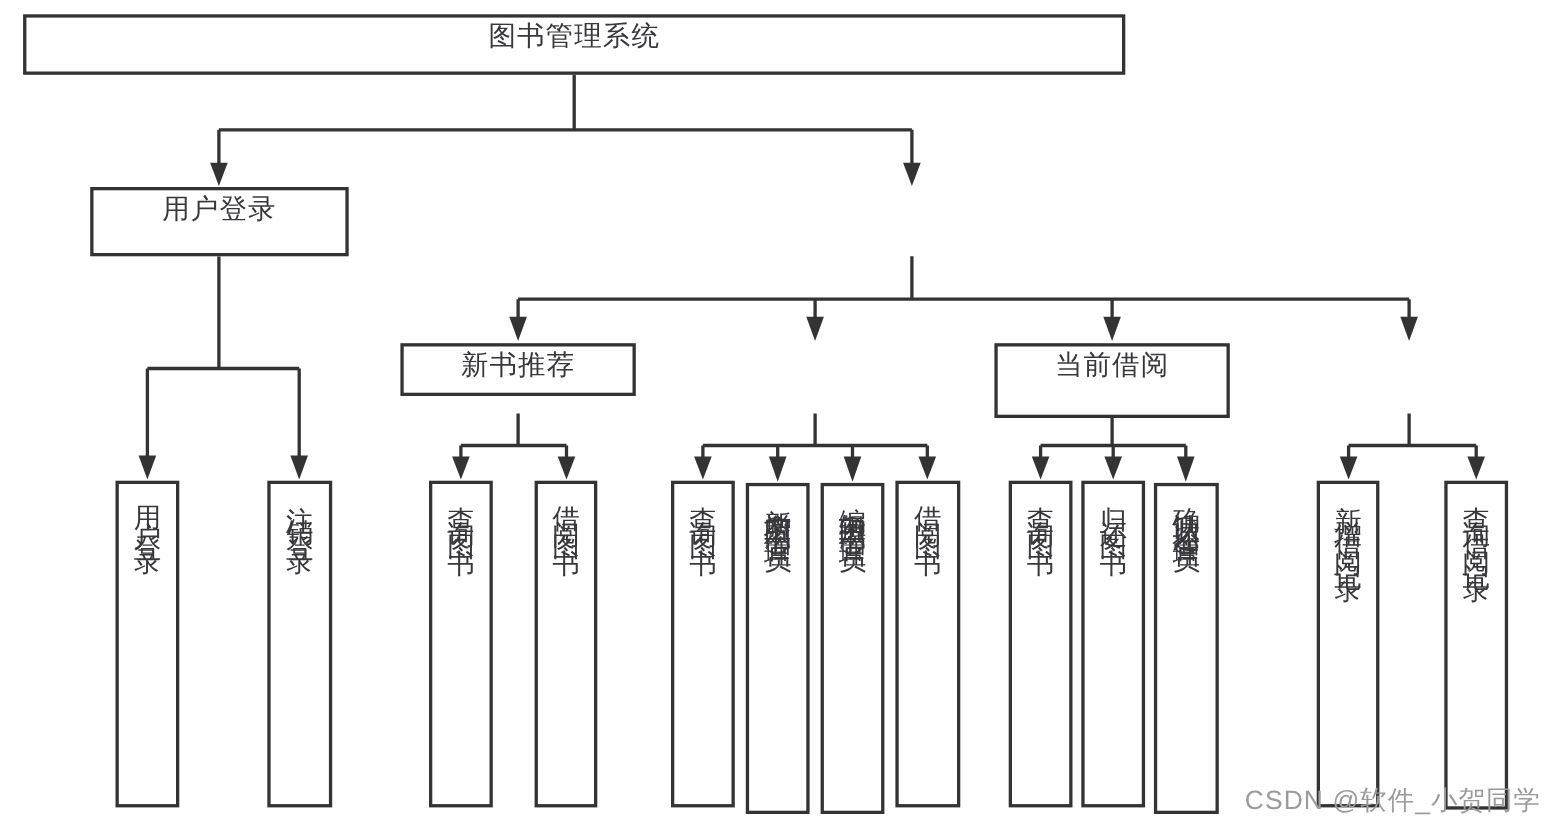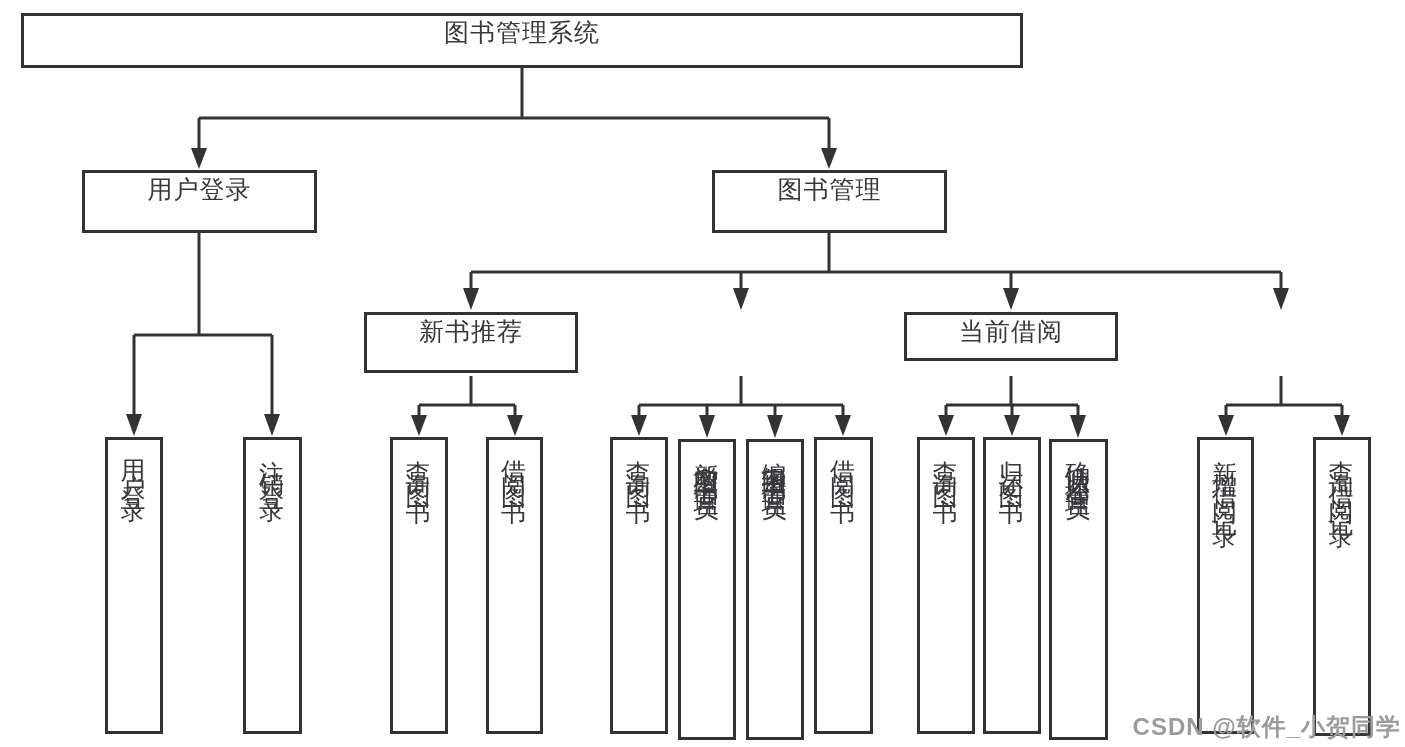--- a/index.html
+++ b/index.html
@@ -12,21 +12,21 @@
     position:absolute;box-sizing:border-box;border:3px solid #333333;background:#ffffff;
     display:flex;align-items:flex-start;justify-content:center;
     font-size:25px;letter-spacing:1px;z-index:2;white-space:nowrap;
   }
   .vnode span{
     writing-mode:vertical-rl;text-orientation:mixed;letter-spacing:13px;
   }
   .vnode.tight span{letter-spacing:5px;}
   .watermark{
     position:absolute;right:4px;bottom:4px;z-index:3;
-    font-size:24px;letter-spacing:1px;color:#9b9b9b;white-space:nowrap;font-weight:bold;
+    font-size:24px;letter-spacing:1px;color:#9b9b9b;white-space:nowrap;
   }
 </style>
 </head>
 <body>
 
 <div class="canvas" style="color: rgb(56, 56, 60); background: rgb(255, 255, 255);">
 
   <svg class="connectors" width="1405" height="747" viewBox="0 0 1405 747">
     <path fill="none" stroke="#333333" stroke-width="3" d="
       M522 68 V118 M199 118 H829 M199 118 V150 M829 118 V150
@@ -59,28 +59,25 @@
     </g>
   </svg>
 
   <div class="node" style="left: 21px; top: 13px; width: 1002px; height: 55px; border-color: rgb(51, 51, 51);">
     <span>图书管理系统</span>
   </div>
 
   <div class="node" style="left: 82px; top: 170px; width: 235px; height: 63px; border-color: rgb(51, 51, 51);">
     <span>用户登录</span>
   </div>
-  <div class="node" style="left: 712px; top: 170px; width: 235px; height: 63px; border-color: rgb(51, 51, 51);">
-    <span>图书管理</span>
-  </div>
 
-  <div class="node" style="left: 364px; top: 312px; width: 214px; height: 61px; border-color: rgb(51, 51, 51);">
+  <div class="node" style="left: 364px; top: 312px; width: 214px; height: 48px; border-color: rgb(51, 51, 51);">
     <span>新书推荐</span>
   </div>
-  <div class="node" style="left: 904px; top: 312px; width: 214px; height: 49px; border-color: rgb(51, 51, 51);">
+  <div class="node" style="left: 904px; top: 312px; width: 214px; height: 68px; border-color: rgb(51, 51, 51);">
     <span>当前借阅</span>
   </div>
 
   <div class="node vnode" style="left: 105px; top: 437px; width: 58px; height: 297px; border-color: rgb(51, 51, 51);">
     <span>用户登录</span>
   </div>
   <div class="node vnode" style="left: 243px; top: 437px; width: 59px; height: 297px; border-color: rgb(51, 51, 51);">
     <span>注销登录</span>
   </div>
 

